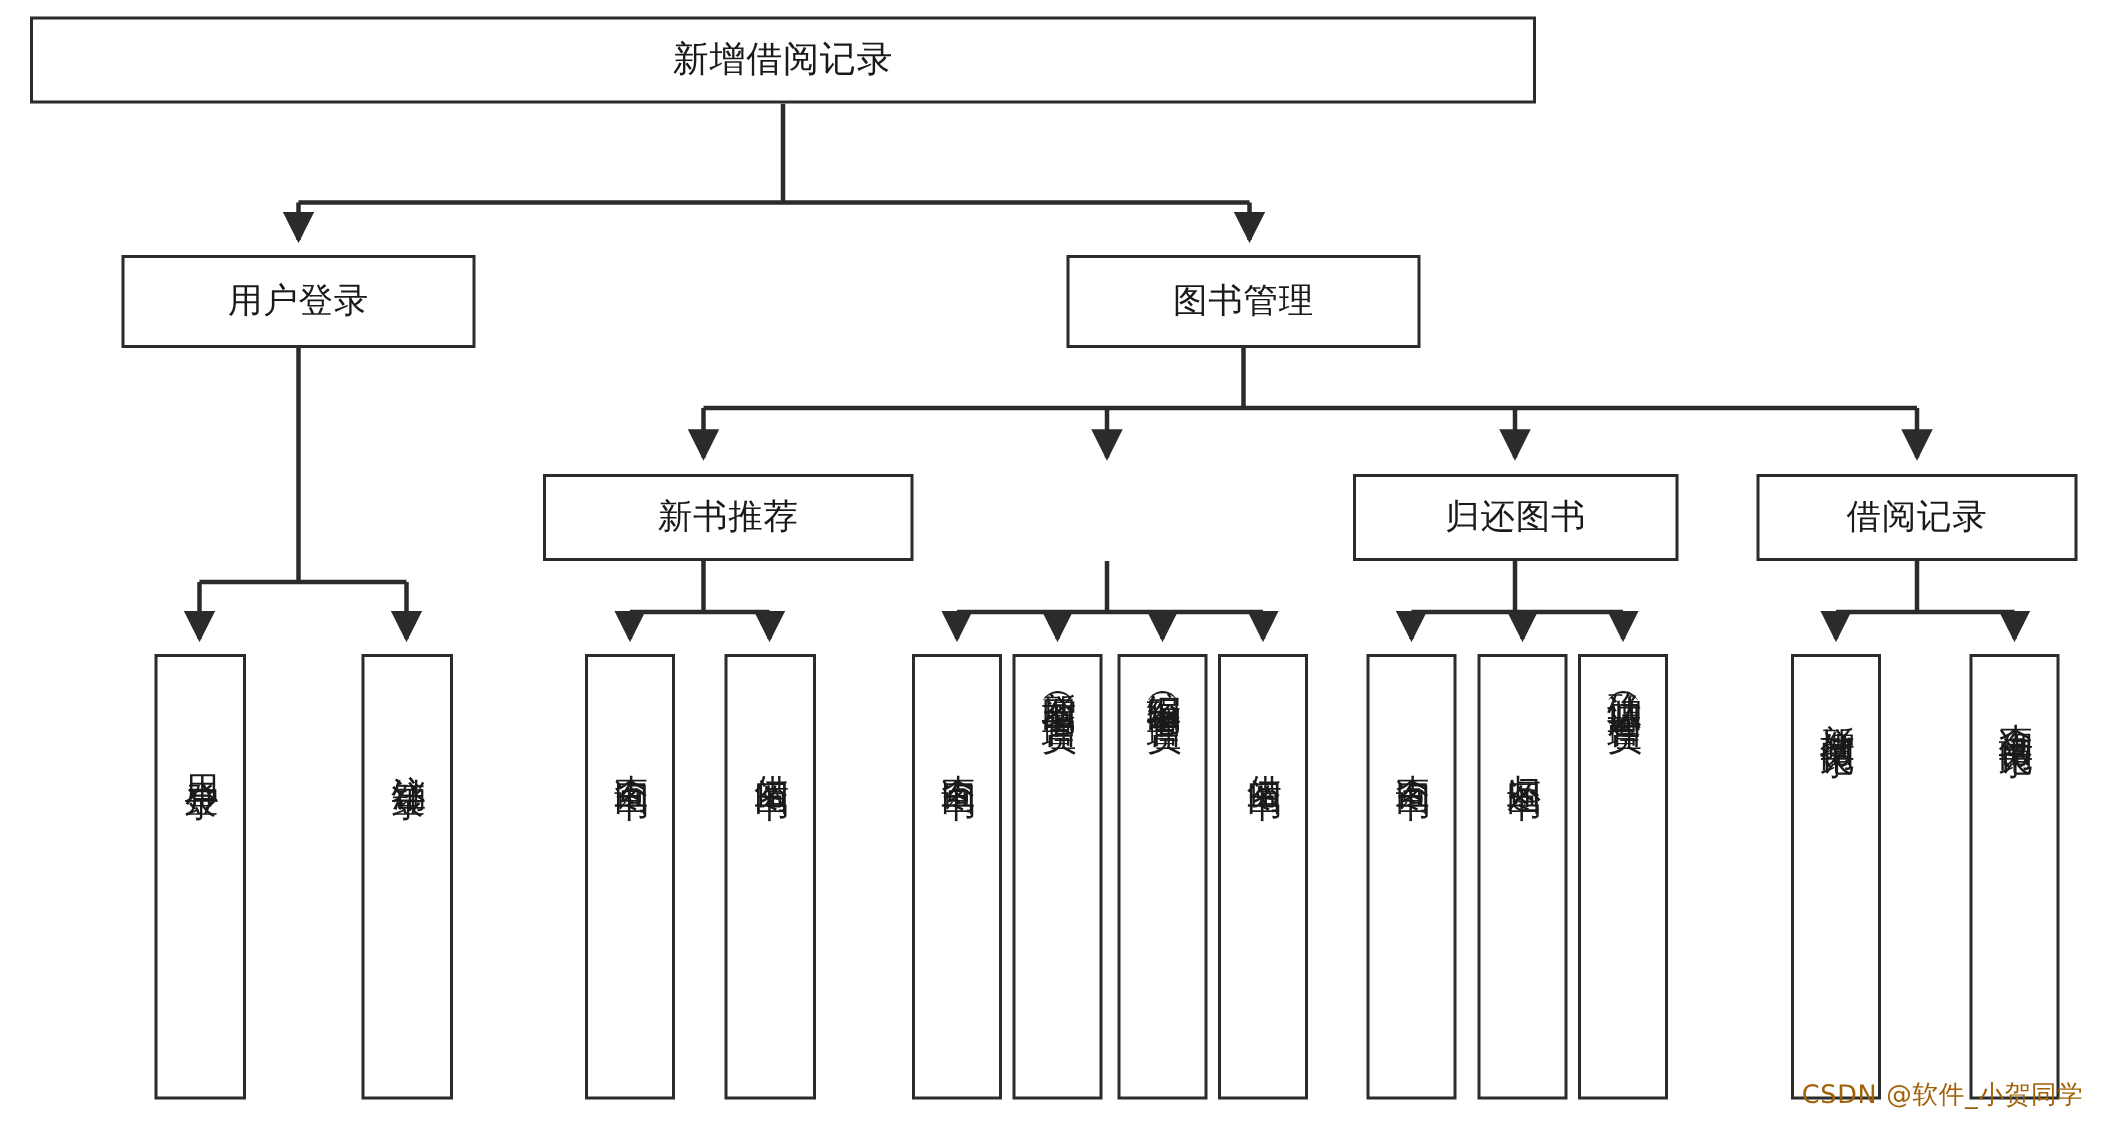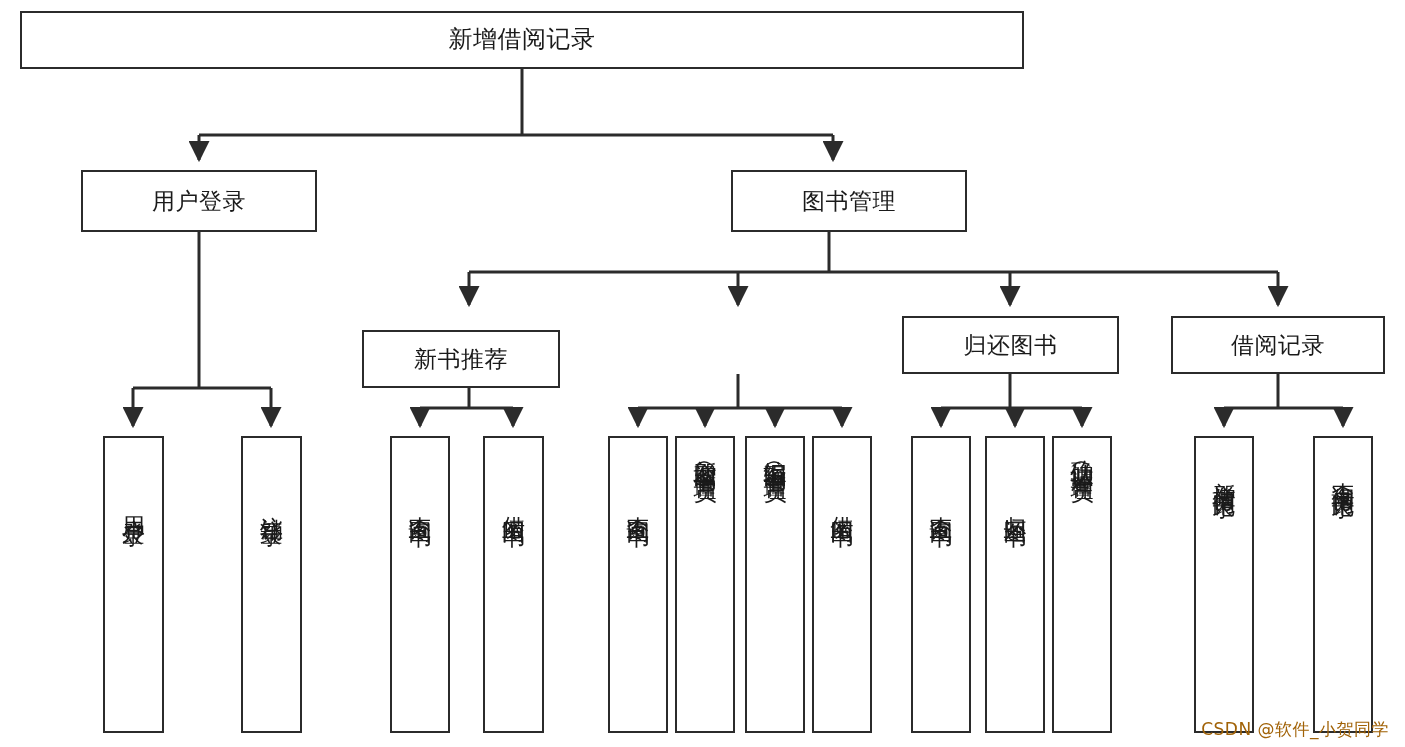--- a/index.html
+++ b/index.html
@@ -128,25 +128,25 @@
     </g>
   </svg>
 
   <div class="node horiz root" style="left:20px; top:11px; width:1004px; height:58px;">
     <span class="label">新增借阅记录</span>
   </div>
 
   <div class="node horiz" style="left:81px; top:170px; width:236px; height:62px;">
     <span class="label">用户登录</span>
   </div>
-  <div class="node horiz" style="left:711px; top:170px; width:236px; height:62px;margin-left:20px;">
+  <div class="node horiz" style="left:711px; top:170px; width:236px; height:62px;">
     <span class="label">图书管理</span>
   </div>
 
-  <div class="node horiz" style="left:362px; top:330px; width:198px; height:58px;">
+  <div class="node horiz" style="left:362px; top:316px; width:247px; height:58px;">
     <span class="label">新书推荐</span>
   </div>
   <div class="node horiz" style="left:902px; top:316px; width:217px; height:58px;">
     <span class="label">归还图书</span>
   </div>
   <div class="node horiz" style="left:1171px; top:316px; width:214px; height:58px;justify-content:center;">
     <span class="label">借阅记录</span>
   </div>
 
   <div class="node vert" style="left:103px; top:436px; width:61px; height:297px; padding-top:60px;">

